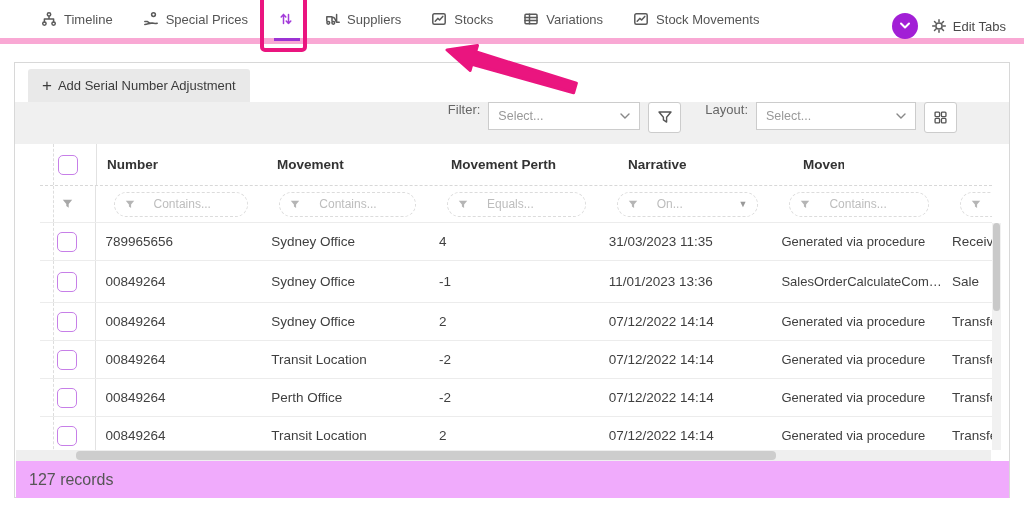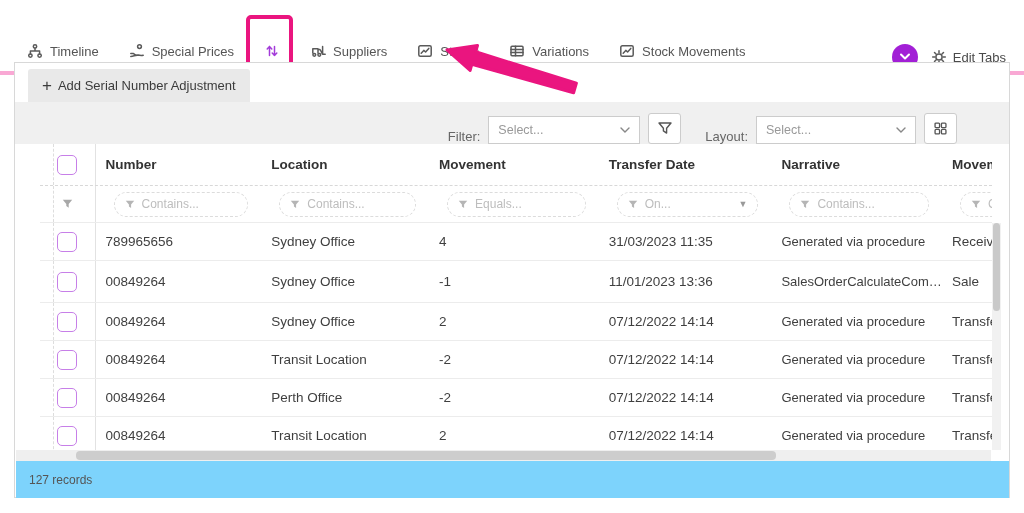--- a/index.html
+++ b/index.html
@@ -2,21 +2,21 @@
 <html><head>
 <meta charset="utf-8">
 <style>
   html,body{margin:0;padding:0;}
   body{width:1024px;height:513px;position:relative;overflow:hidden;background:#fff;
        font-family:"Liberation Sans",sans-serif;color:#3f3f3f;}
   svg{display:block;}
 
   
   .tabbar{position:absolute;left:0;top:0;width:1024px;height:44px;display:flex;align-items:center;
-          padding-left:27px;box-sizing:border-box;border-bottom:4px solid #f9a8d4;background:#fff;margin-top:31px;}
+          padding-left:41px;box-sizing:border-box;border-bottom:6px solid #f9a8d4;background:#fff;}
   .tab{display:flex;align-items:center;gap:7px;height:44px;position:relative;margin-right:30px;
        font-size:13px;color:#555;cursor:pointer;white-space:nowrap;}
   .tab .ticon svg{stroke:#5a5a5a;fill:none;stroke-width:1.5;stroke-linecap:round;stroke-linejoin:round;}
   .tab.active{color:#a33bd9;}
   .tab.active .ticon svg{stroke:#a33bd9;}
   .tab.active::after{content:"";position:absolute;left:-4px;right:-6px;bottom:0;height:3px;background:#9b33d4;}
   .tab.active .hlbox{position:absolute;left:-18px;right:-13px;top:-14px;bottom:-11px;
        border:4px solid #ea157f;border-radius:5px;pointer-events:none;}
   .tab-actions{position:absolute;right:18px;top:0;height:52px;display:flex;align-items:center;gap:13px;}
   .circle-btn{width:26px;height:26px;border-radius:50%;background:#a21fd6;display:flex;
@@ -25,21 +25,21 @@
   .edit-tabs svg{stroke:#5a5a5a;fill:none;stroke-width:1.5;stroke-linecap:round;}
 
   
   .panel{position:absolute;left:14px;top:62px;width:996px;height:436px;background:#fff;
          border:1px solid #d8d8d8;box-sizing:border-box;}
   .add-btn{position:absolute;left:13px;top:6px;height:33px;padding:0 14px;background:#e9e9e9;
            border-radius:3px 3px 0 0;display:flex;align-items:center;gap:6px;font-size:13px;
            color:#3b3b3b;cursor:pointer;white-space:nowrap;}
   .add-btn .plus{font-size:17px;font-weight:400;color:#3b3b3b;line-height:1;}
   .toolbar{position:absolute;left:0;top:39px;width:994px;height:42px;background:#f0f0f0;
-           display:flex;align-items:flex-end;justify-content:flex-end;gap:8px;padding-right:52px;box-sizing:border-box;}
+           display:flex;align-items:flex-start;justify-content:flex-end;gap:8px;padding-right:52px;box-sizing:border-box;}
   .tb-label{font-size:13px;color:#666;}
   .select{width:152px;height:28px;background:#fff;border:1px solid #ccc;border-radius:0;
           display:flex;align-items:center;justify-content:space-between;padding:0 9px;box-sizing:border-box;
           font-size:12.5px;color:#999;cursor:pointer;}
   .select.wide{width:160px;}
   .sq-btn{width:31px;height:29px;background:#fff;border:1px solid #ccc;border-radius:3px;
           display:flex;align-items:center;justify-content:center;cursor:pointer;}
   .sq-btn svg{stroke:#555;fill:none;stroke-width:1.4;stroke-linejoin:round;}
   .toolbar .gap{width:8px;}
 
@@ -50,36 +50,36 @@
         align-self:stretch;display:flex;align-items:center;}
   .c0{width:57px;justify-content:center;padding-left:0;border-right:1px solid #e2e2e2;}
   .c0::before{content:"";position:absolute;left:13px;top:0;bottom:0;border-left:1px dashed #ddd;}
   .c1{width:170px;} .c2{width:172px;} .c3{width:174px;} .c4{width:177px;} .c5{width:175px;} .c6{width:51px;}
   .hdr{height:42px;border-bottom:1px dashed #d8d8d8;font-weight:bold;font-size:13.5px;color:#333;}
   .frow{height:37px;border-bottom:1px solid #ececec;}
   .drow{height:38px;border-bottom:1px solid #ececec;font-size:13.5px;color:#3f3f3f;cursor:pointer;}
   .drow.tall{height:42px;}
   .chk{width:18px;height:18px;border:1.6px solid #c77fe8;border-radius:5px;background:#fff;cursor:pointer;}
   .pill{flex:1;height:25px;margin:0 13px 0 8px;border:1px dashed #dcdcdc;border-radius:13px;
-        display:flex;align-items:center;gap:7px;padding:0 10px;box-sizing:border-box;
+        display:flex;align-items:center;gap:19px;padding:0 10px;box-sizing:border-box;
         font-size:12px;color:#bdbdbd;cursor:text;min-width:0;}
   .pill.fixed{flex:0 0 120px;}
   .pill .caret{margin-left:auto;color:#999;font-size:9px;}
   .funnel-sm svg{display:block;}
   .narr{font-size:13px;line-height:1.18;white-space:normal;}
   .nclip{display:block;overflow:hidden;text-overflow:ellipsis;white-space:nowrap;max-width:165px;}
 
   
   .vscroll{position:absolute;left:977px;top:160px;width:9px;height:227px;background:#f1f1f1;}
   .vthumb{position:absolute;left:1px;top:0;width:7px;height:88px;background:#c9c9c9;border-radius:4px;}
   .hscroll{position:absolute;left:1px;top:387px;width:975px;height:11px;background:#efefef;}
   .hthumb{position:absolute;left:60px;top:1px;width:700px;height:9px;background:#cdcdcd;border-radius:4px;}
 
-  .footer{position:absolute;left:1px;top:398px;width:993px;height:37px;background:#7dd3fc;
-          display:flex;align-items:center;padding-left:13px;box-sizing:border-box;font-size:12px;color:#555;}
+  .footer{position:absolute;left:1px;top:398px;width:993px;height:37px;background:#f0abfc;
+          display:flex;align-items:center;padding-left:13px;box-sizing:border-box;font-size:16px;color:#555;}
 
   
   .annot{position:absolute;left:0;top:0;width:1024px;height:513px;pointer-events:none;z-index:50;}
 </style>
 </head>
 <body>
 
 <div class="tabbar">
 
   <div class="tab">
@@ -223,23 +223,22 @@
     </div>
   </div>
 
   <div class="grid">
 
     <div class="grow hdr">
       <div class="cell c0">
           <span class="chk"></span>
         </div>
       <div class="cell c1">Number</div>
-      <div class="cell c2">Location</div>
       <div class="cell c3">Movement</div>
-      <div class="cell c4">Transfer Date</div>
+      <div class="cell c4">Movement Perth</div>
       <div class="cell c5">Narrative</div>
       <div class="cell c6">Movement Type</div>
     </div>
 
     <div class="grow frow">
       <div class="cell c0">
         <span class="funnel-sm">
           <svg width="11" height="10" viewBox="0 0 11 10">
               <path d="M.8.8h9.4L6.7 4.9v3.9L4.3 7.1V4.9z" fill="#a8a8a8"></path>
             </svg>

